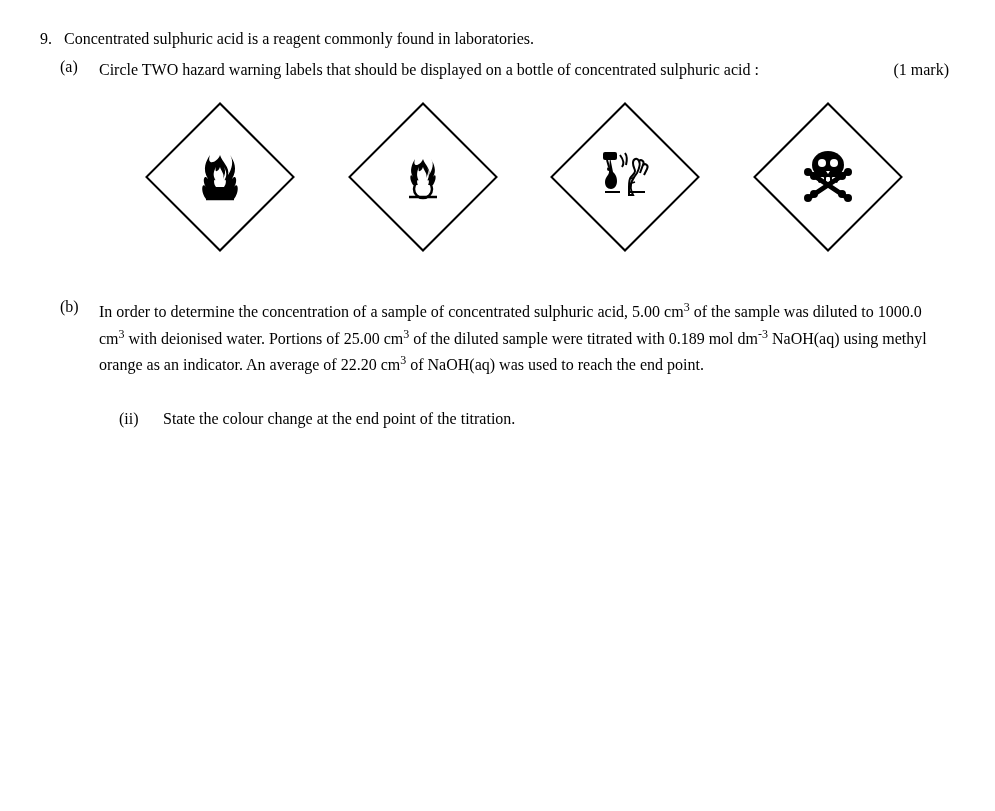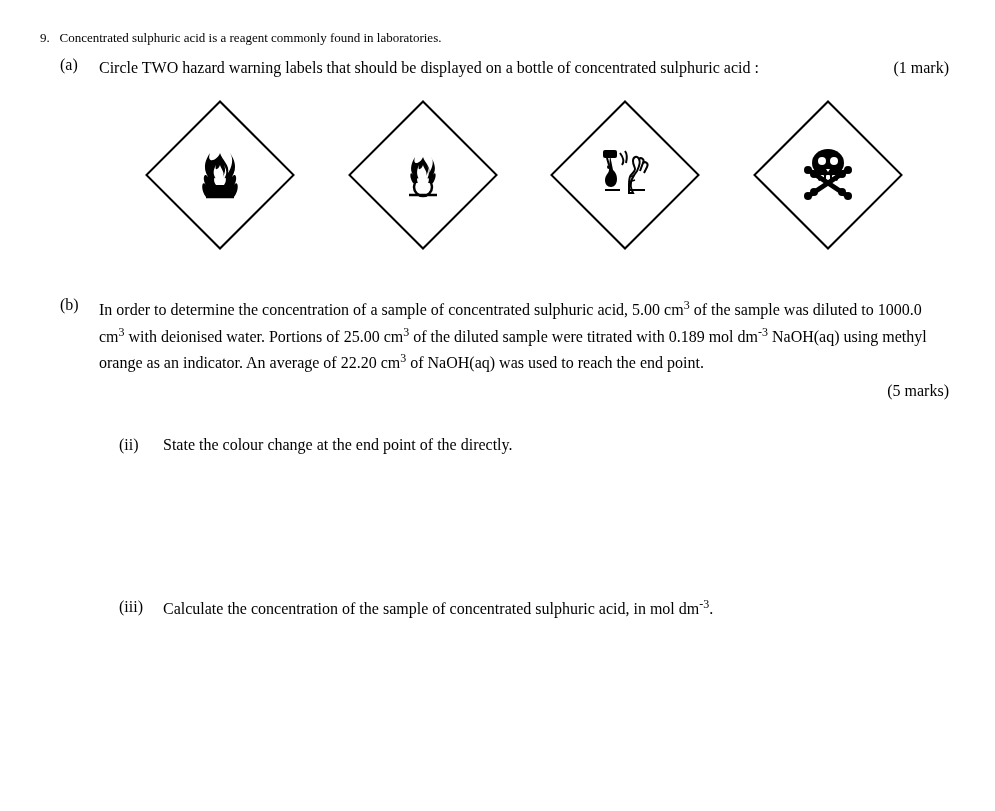--- a/index.html
+++ b/index.html
@@ -6,21 +6,21 @@
     body {
       background: #fff;
       font-family: "Times New Roman", Times, serif;
       font-size: 16px;
       color: #000;
       padding: 30px 40px;
       max-width: 995px;
     }
     .question-number {
       margin-bottom: 10px;
-      font-size: 13px;
+      font-size: 16px;
     }
     .part {
       margin-left: 20px;
       margin-bottom: 16px;
       font-family: Liberation Serif, serif;
     }
     .part-label {
       display: inline-block;
       min-width: 35px;
       vertical-align: top;
@@ -214,31 +214,26 @@
       </div>
 
     </div>
   </div>
 </div>
 
 <div class="part">
   <span class="part-label">(b)</span>
   <div class="part-content">
     <span>In order to determine the concentration of a sample of concentrated sulphuric acid, 5.00 cm<sup>3</sup> of the sample was diluted to 1000.0 cm<sup>3</sup> with deionised water. Portions of 25.00 cm<sup>3</sup> of the diluted sample were titrated with 0.189 mol dm<sup>-3</sup> NaOH(aq) using methyl orange as an indicator. An average of 22.20 cm<sup>3</sup> of NaOH(aq) was used to reach the end point.</span>
-    <div class="marks" style="text-align:right; margin-top:4px;">(5 marks)</div>
 
     
 
     
     <div class="subpart" style="margin-top: 30px;">
       <span class="subpart-label">(ii)</span>
-      <span class="subpart-content">State the colour change at the end point of the directly.</span>
+      <span class="subpart-content">State the colour change at the end point of the titration.</span>
       <div class="answer-space-large"></div>
     </div>
 
     
-    <div class="subpart" style="margin-top: 30px;">
-      <span class="subpart-label">(iii)</span>
-      <span class="subpart-content">Calculate the concentration of the sample of concentrated sulphuric acid, in mol dm<sup>-3</sup>.</span>
-    </div>
 
   </div>
 </div>
 
 </body></html>

